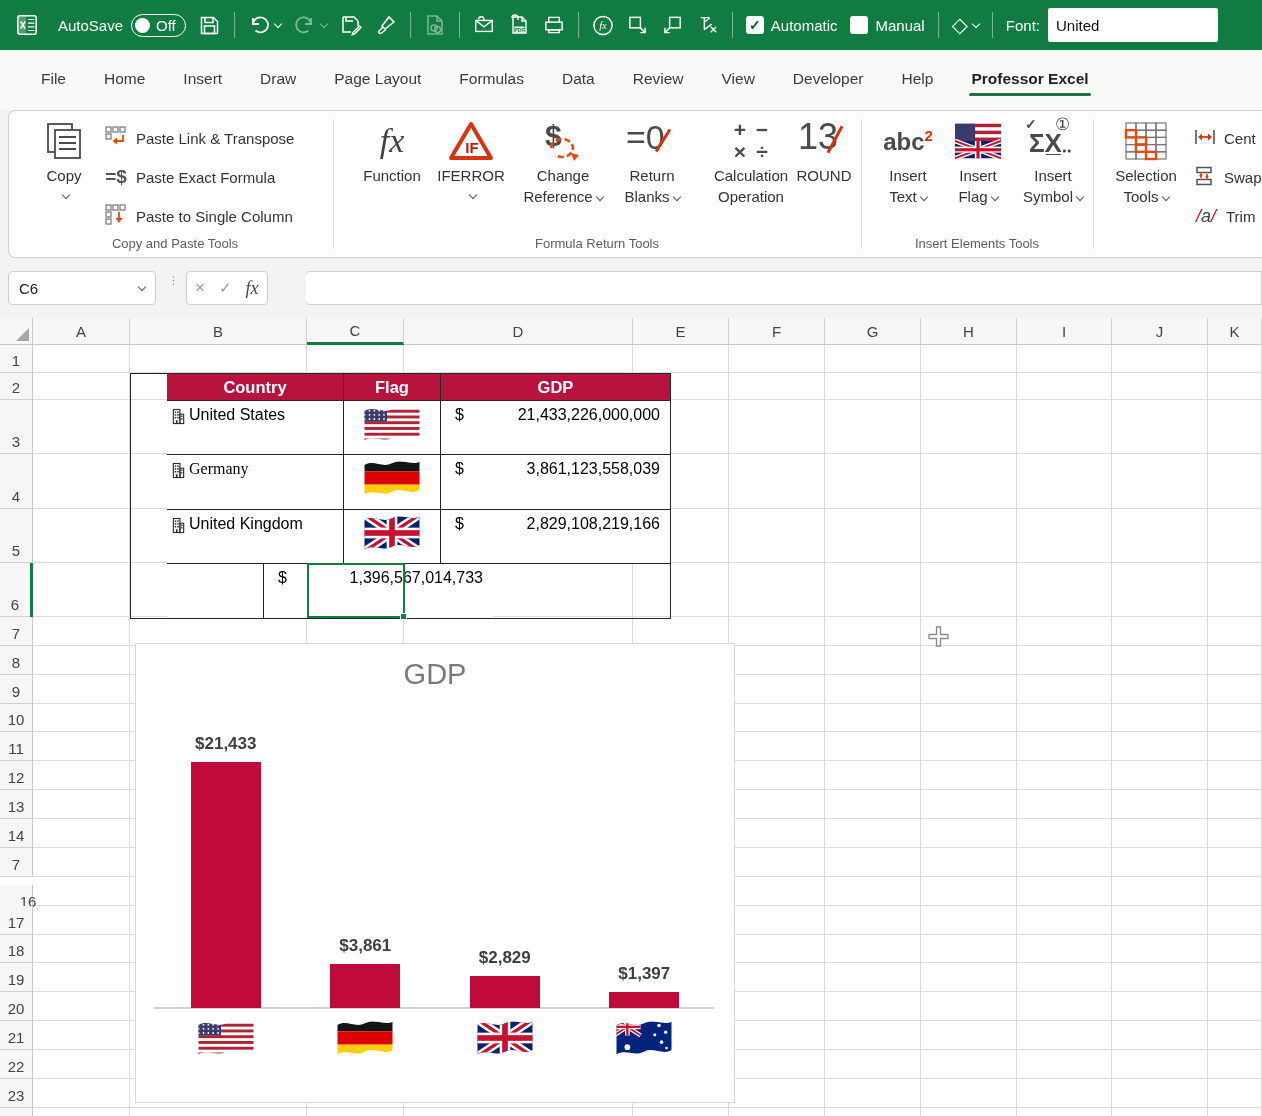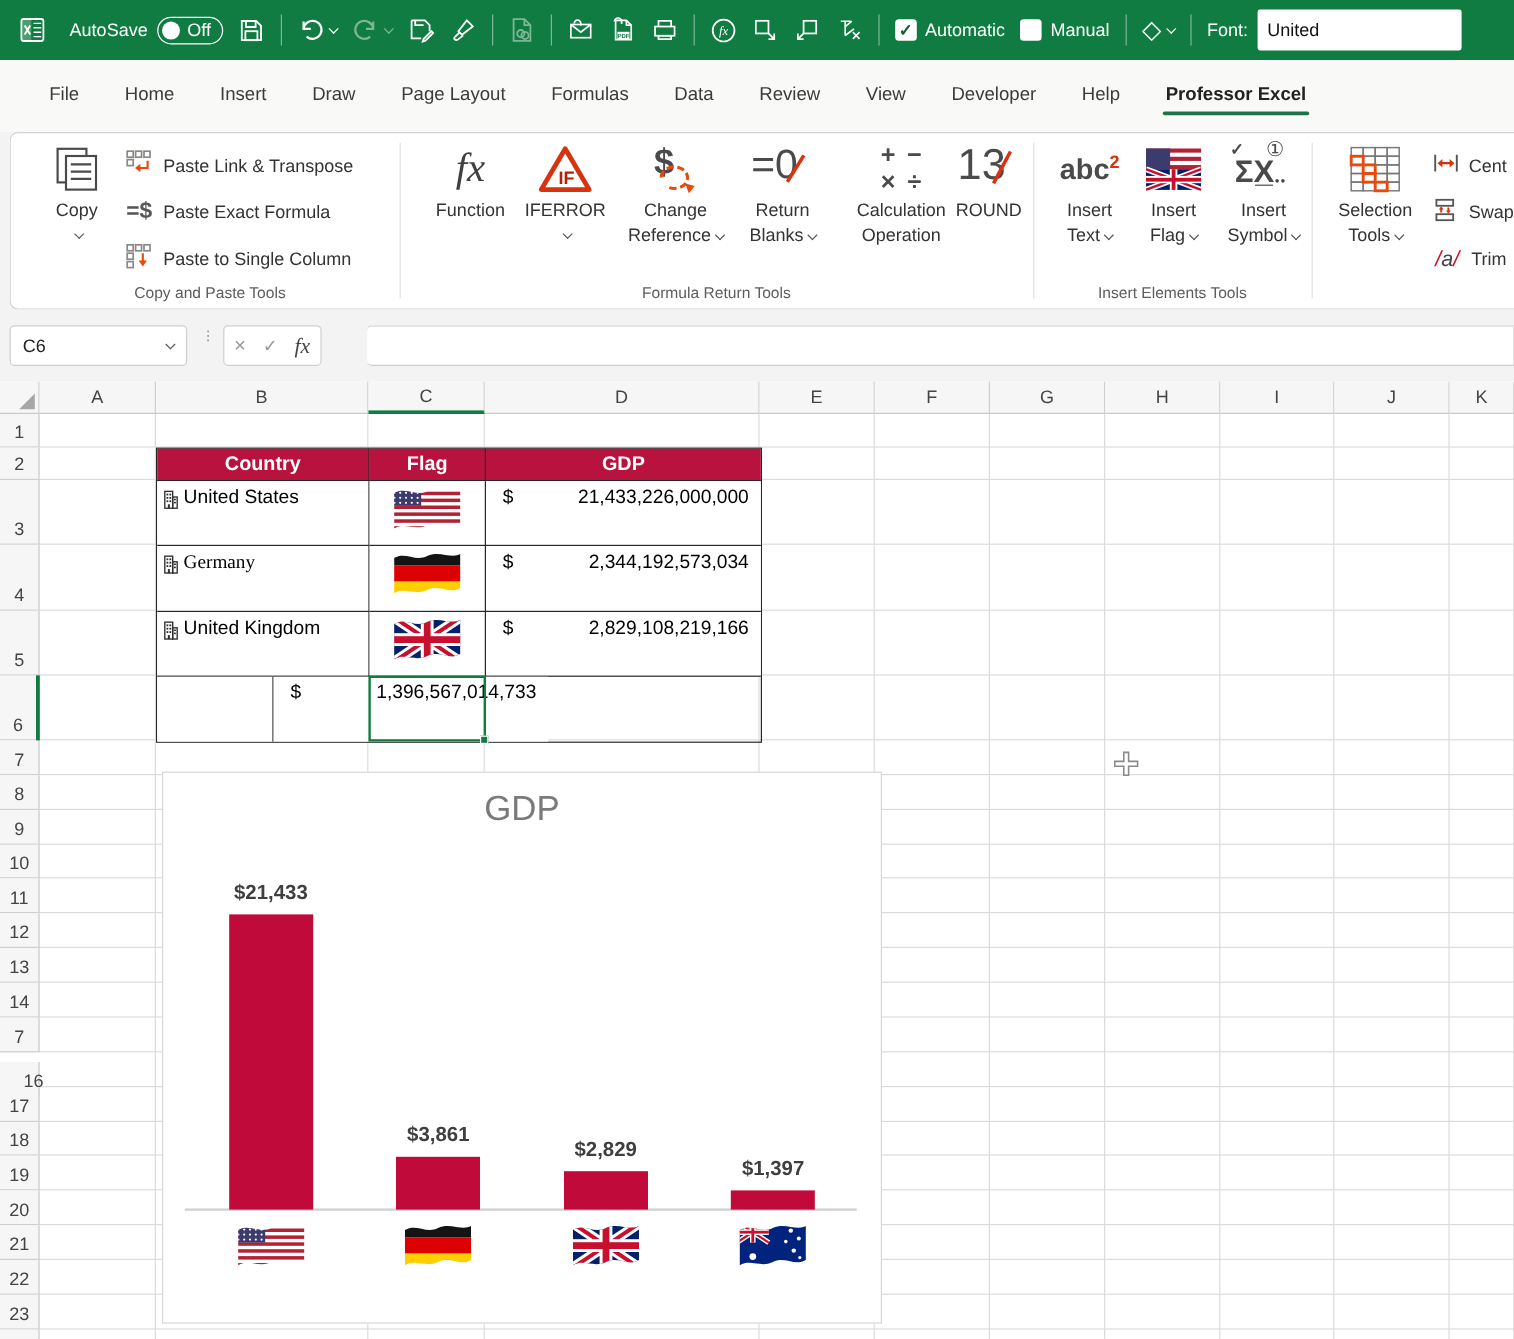--- a/index.html
+++ b/index.html
@@ -74,21 +74,21 @@
   .colhdr.sel { border-bottom:3px solid #107C41; }
   .rowhdr { position:absolute; left:0; width:33px; background:#f6f6f6; border-right:1px solid #c9c9c9;
     border-bottom:1px solid #cfcfcf; display:flex; align-items:flex-end; justify-content:center;
     font-size:15px; color:#444; padding-bottom:3px; }
   .rowhdr.sel { border-right:3px solid #107C41; }
   .vline { position:absolute; width:1px; background:#dcdcdc; }
   .hline { position:absolute; height:1px; background:#dcdcdc; }
 
   
   .sheettable { position:absolute; left:130px; top:55px; border:1px solid #262626; }
-  .trow { display:flex; }
+  .trow { display:flex;margin-left:36px; }
   .tcell { border-right:1px solid #262626; border-bottom:1px solid #262626; background:#fff; overflow:hidden; }
   .tcell:last-child { border-right:none; }
   .trow:last-child .tcell { border-bottom:none; }
   .thead { background:#B8123E; color:#fff; font-weight:bold; font-size:16.5px;
     display:flex; align-items:center; justify-content:center; }
   .ccell { font-size:16px; color:#000; display:flex; align-items:flex-start; padding:5px 0 0 4px; gap:3px; }
   .gcell { font-size:16px; color:#000; display:flex; justify-content:space-between; padding:5px 10px 0 14px; }
   .fcell { display:flex; justify-content:center; align-items:flex-start; padding-top:3px; }
   .flag-lg svg { width:60px; height:40px; display:block; }
 
@@ -688,21 +688,21 @@
                 <g clip-path="url(#wv2)">
                   <rect width="36" height="8" fill="#141414"></rect>
                   <rect y="8" width="36" height="8" fill="#DD0000"></rect>
                   <rect y="16" width="36" height="8" fill="#FFCE00"></rect>
                 </g>
               </svg>
             </span>
           </div>
           <div class="tcell gcell" style="width: 229px; height: 55px;">
             <span>$</span>
-            <span>2,344,192,573,034</span>
+            <span>3,861,123,558,039</span>
           </div>
         </div>
         <div class="trow">
           <div class="tcell ccell" style="width: 177px; height: 54px;">
             <span class="bldg">
               <svg viewBox="0 0 16 18">
                 <g fill="none" stroke="#2e2e2e" stroke-width="1.2">
                   <rect x="2.5" y="1.5" width="7" height="15"></rect>
                   <rect x="9.5" y="6.5" width="4" height="10"></rect>
                 </g>

